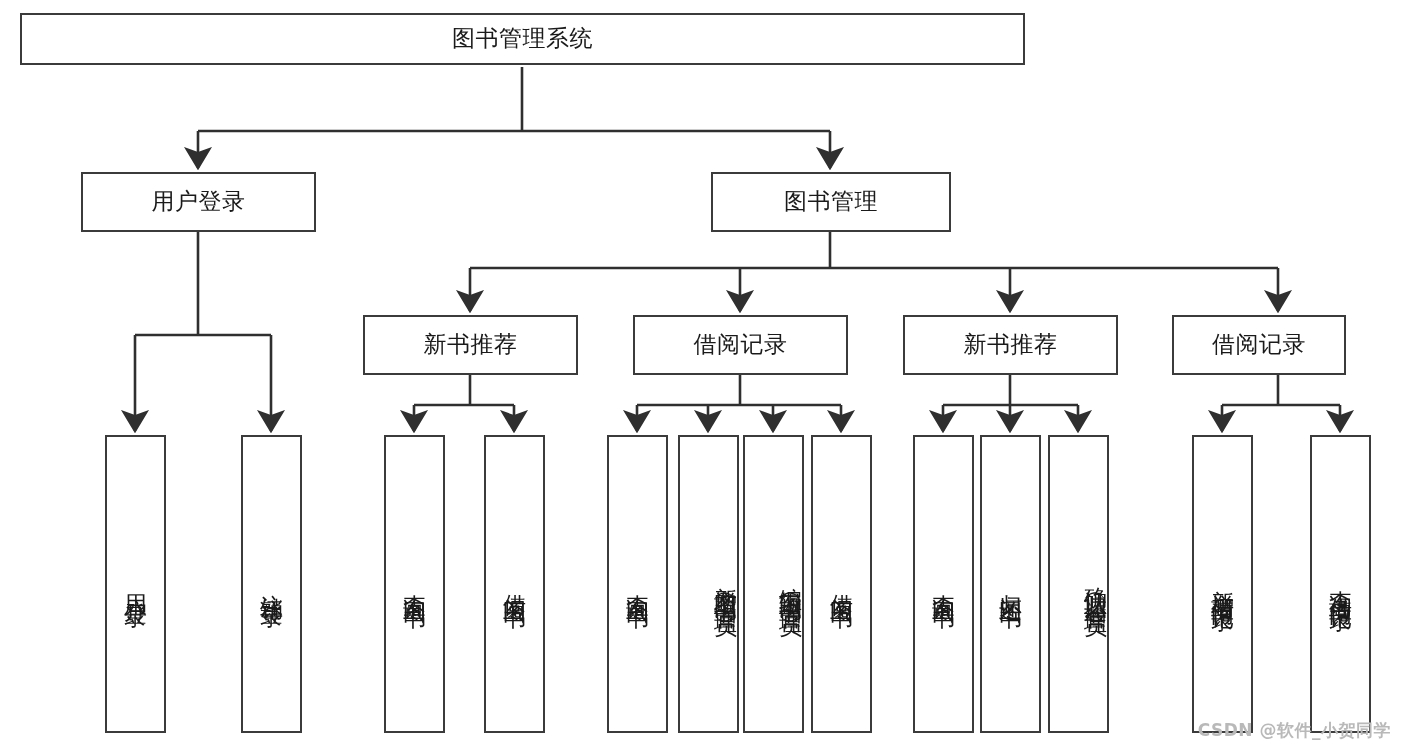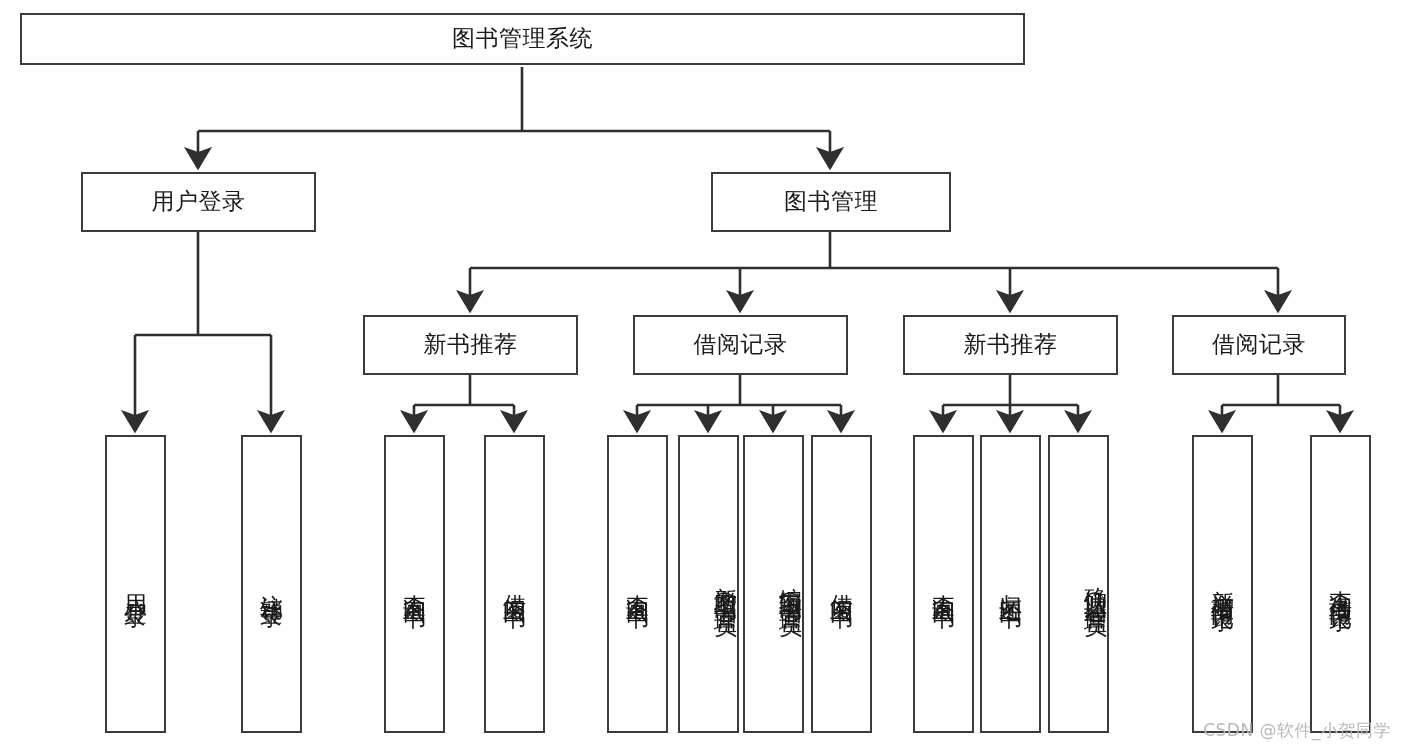--- a/index.html
+++ b/index.html
@@ -58,20 +58,21 @@
   }
   .watermark {
     position: absolute;
     right: 14px;
     bottom: 5px;
     font-size: 17px;
     color: #b9b9b9;
     letter-spacing: 0.5px;
     white-space: nowrap;
     user-select: none;
+    font-weight: bold;
   }
 </style>
 </head>
 <body>
 
 <div id="diagram-root">
 
   <svg class="wires" viewBox="0 0 1405 747" xmlns="http://www.w3.org/2000/svg">
     <defs>
       <marker id="arrow" viewBox="0 0 10 12" refX="9" refY="6" markerWidth="9" markerHeight="11" orient="auto-start-reverse">

